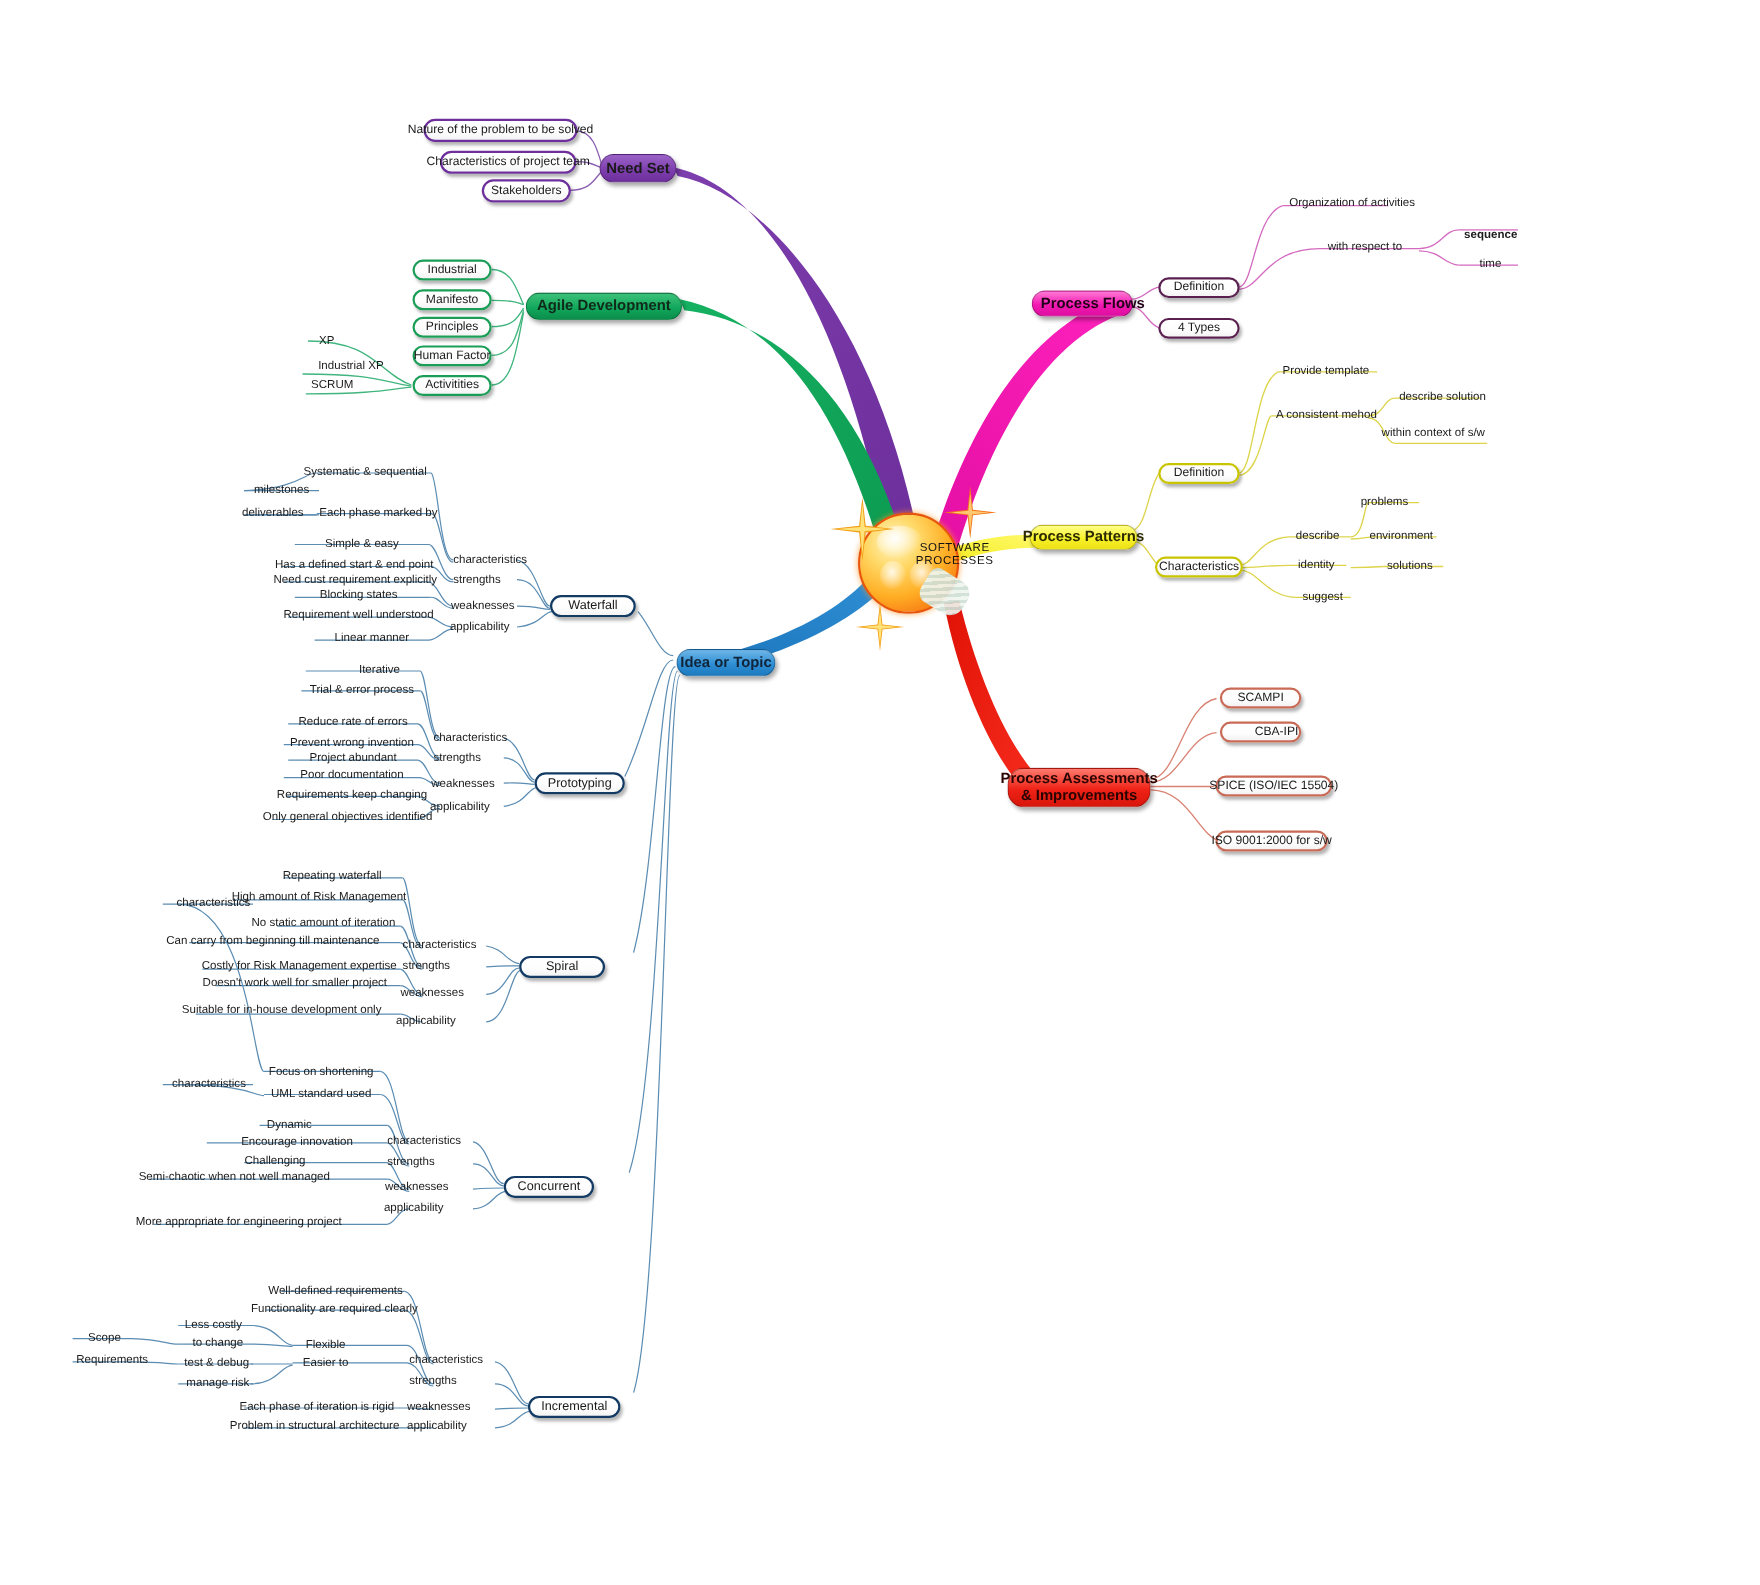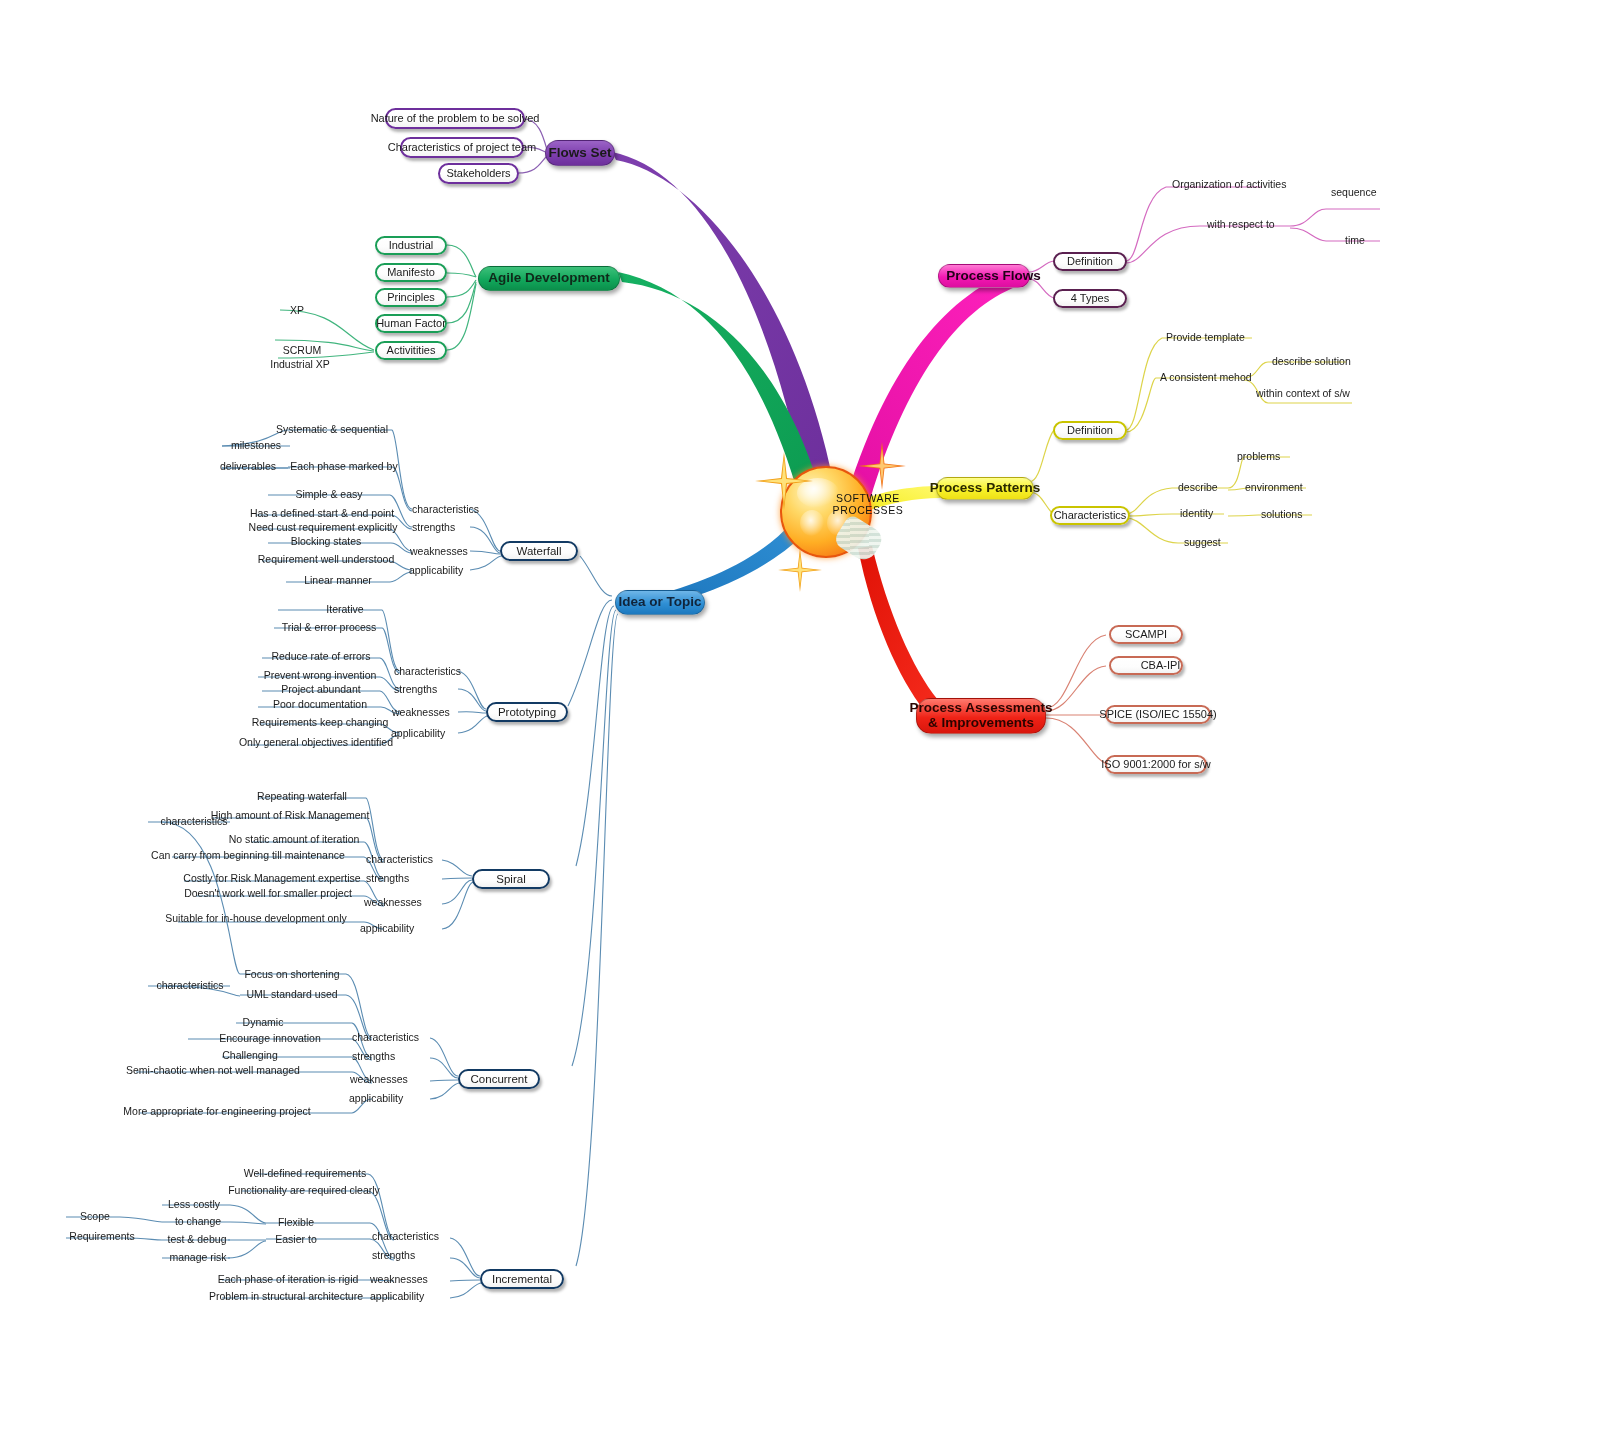--- a/index.html
+++ b/index.html
@@ -383,21 +383,21 @@
   <svg class="spark" style="left:778px;top:548px;" width="44" height="44" viewBox="0 0 58 58">
     <g fill="#f2a018">
         <path d="M29 0 L32 26 L58 29 L32 32 L29 58 L26 32 L0 29 L26 26 Z"></path>
       </g>
     <g fill="#ffe680" opacity=".95">
         <path d="M29 8 L31 27 L50 29 L31 31 L29 50 L27 31 L8 29 L27 27 Z"></path>
       </g>
   </svg>
 
   <div class="pill main-node purple" style="left:545px;top:140px;width:70px;height:26px;">
-    <span>Flows Set</span>
+    <span>Need Set</span>
   </div>
   <div class="pill sub-node o-purple" style="left:385px;top:108px;width:140px;height:21px;">
     <span>Nature of the problem to be solved</span>
   </div>
   <div class="pill sub-node o-purple" style="left:400px;top:137px;width:124px;height:21px;">
     <span>Characteristics of project team</span>
   </div>
   <div class="pill sub-node o-purple" style="left:438px;top:163px;width:81px;height:21px;">
     <span>Stakeholders</span>
   </div>
@@ -414,35 +414,35 @@
   <div class="pill sub-node o-green" style="left:375px;top:288px;width:72px;height:19px;">
     <span>Principles</span>
   </div>
   <div class="pill sub-node o-green" style="left:375px;top:314px;width:72px;height:19px;">
     <span>Human Factor</span>
   </div>
   <div class="pill sub-node o-green" style="left:375px;top:341px;width:72px;height:19px;">
     <span>Activitities</span>
   </div>
   <div class="leaf c" style="left:297px;top:305px;">XP</div>
-  <div class="leaf c" style="left:300px;top:327px;margin-top:32px;">Industrial XP</div>
+  <div class="leaf c" style="left:319px;top:327px;">Industrial XP</div>
   <div class="leaf c" style="left:302px;top:345px;">SCRUM</div>
 
   <div class="pill main-node pink" style="left:938px;top:264px;width:92px;height:24px;">
     <span>Process Flows</span>
   </div>
   <div class="pill sub-node o-pink" style="left:1053px;top:252px;width:74px;height:19px;">
     <span>Definition</span>
   </div>
   <div class="pill sub-node o-pink" style="left:1053px;top:289px;width:74px;height:19px;">
     <span>4 Types</span>
   </div>
   <div class="leaf" style="left:1172px;top:179px;">Organization of activities</div>
   <div class="leaf" style="left:1207px;top:219px;">with respect to</div>
-  <div class="leaf" style="left:1331px;top:187px;">sequence</div>
+  <div class="leaf" style="left:1331px;top:208px;font-weight:bold;">sequence</div>
   <div class="leaf" style="left:1345px;top:235px;">time</div>
 
   <div class="pill main-node yellow" style="left:936px;top:477px;width:98px;height:23px;">
     <span>Process Patterns</span>
   </div>
   <div class="pill sub-node o-yellow" style="left:1053px;top:421px;width:74px;height:19px;">
     <span>Definition</span>
   </div>
   <div class="pill sub-node o-yellow" style="left:1050px;top:506px;width:80px;height:19px;">
     <span>Characteristics</span>

